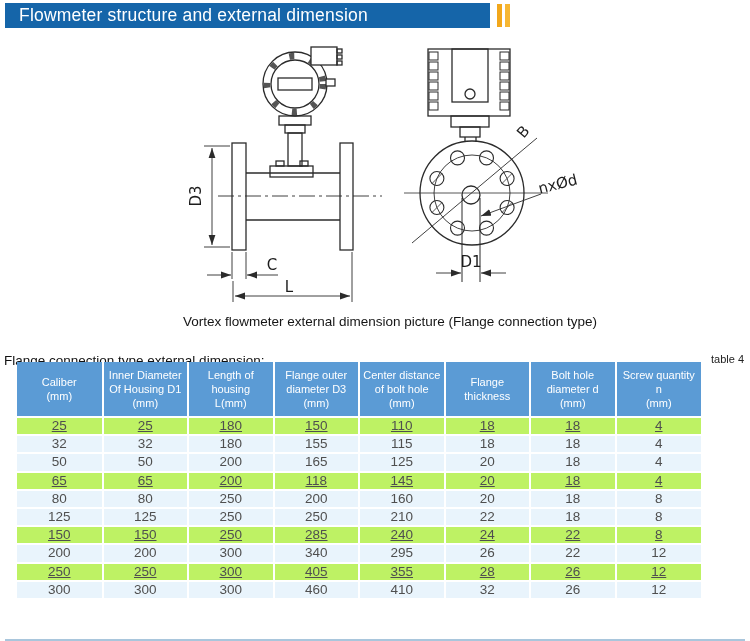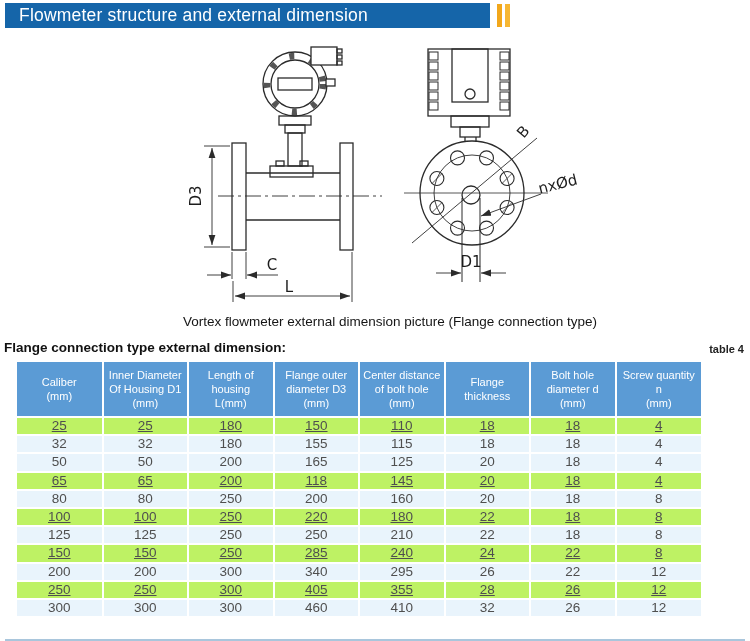--- a/index.html
+++ b/index.html
@@ -14,22 +14,22 @@
   .accent-bar{width:5px;height:23px;background:#f2a71b;}
   .accent-bar.first{margin-left:7px;}
   .accent-bar.second{margin-left:3px;background:#f7b733;}
 
   
   .diagram{position:absolute;top:36px;left:0;}
   .caption{position:absolute;top:314px;left:0;width:750px;text-align:center;
            font-size:13.5px;color:#151515;margin-left:15px;}
 
   
-  .intro-row{position:absolute;top:340px;left:4px;right:6px;display:flex;
-             justify-content:space-between;align-items:flex-end;font-weight:bold;}
+  .intro-row{position:absolute;top:353px;left:4px;right:6px;display:flex;
+             justify-content:space-between;align-items:flex-start;}
   .intro-text{font-size:13.5px;color:#111;}
   .table-ref{font-size:11px;color:#222;}
 
   
   .dim-table{position:absolute;top:362px;left:5px;width:684px;
              border-collapse:collapse;table-layout:fixed;margin-left:12px;}
   .dim-table th{background:#5b9bd5;color:#fff;font-weight:400;font-size:11px;
                 line-height:1.3;text-align:center;vertical-align:middle;
                 height:54px;padding:0 2px;white-space:pre-line;
                 border-right:2px solid #fff;border-bottom:2px solid #fff;}
@@ -259,30 +259,20 @@
       <tr class="row-b">
         <td>80</td>
         <td>80</td>
         <td>250</td>
         <td>200</td>
         <td>160</td>
         <td>20</td>
         <td>18</td>
         <td>8</td>
       </tr>
-      <tr class="row-a">
-        <td>100</td>
-        <td>100</td>
-        <td>250</td>
-        <td>220</td>
-        <td>180</td>
-        <td>22</td>
-        <td>18</td>
-        <td>8</td>
-      </tr>
       <tr class="row-b">
         <td>125</td>
         <td>125</td>
         <td>250</td>
         <td>250</td>
         <td>210</td>
         <td>22</td>
         <td>18</td>
         <td>8</td>
       </tr>

